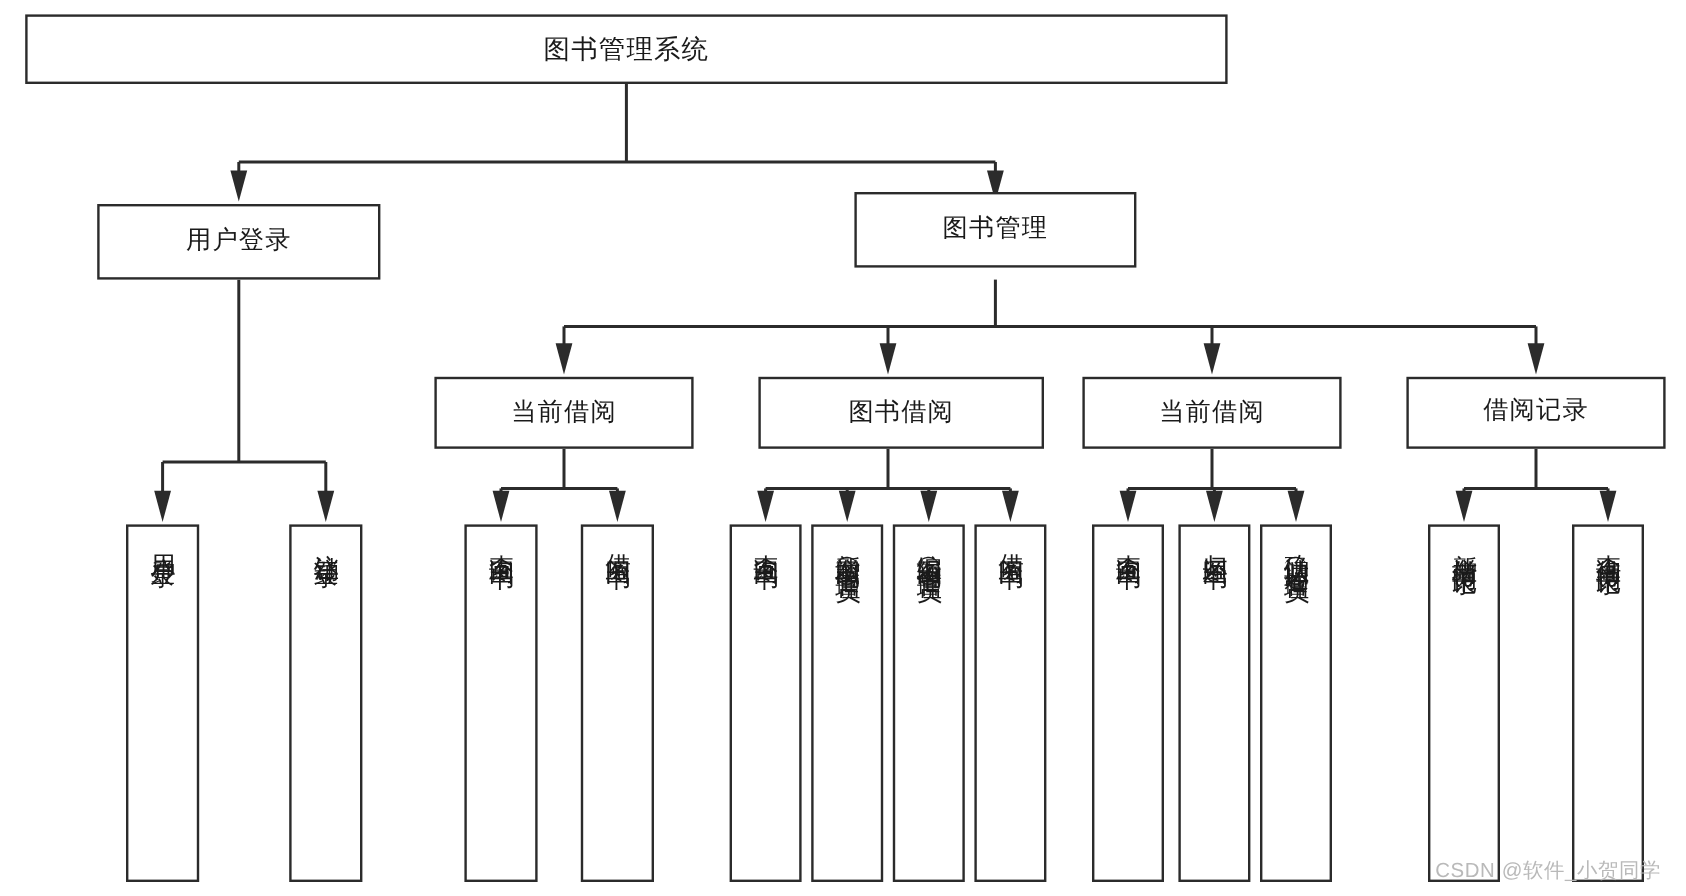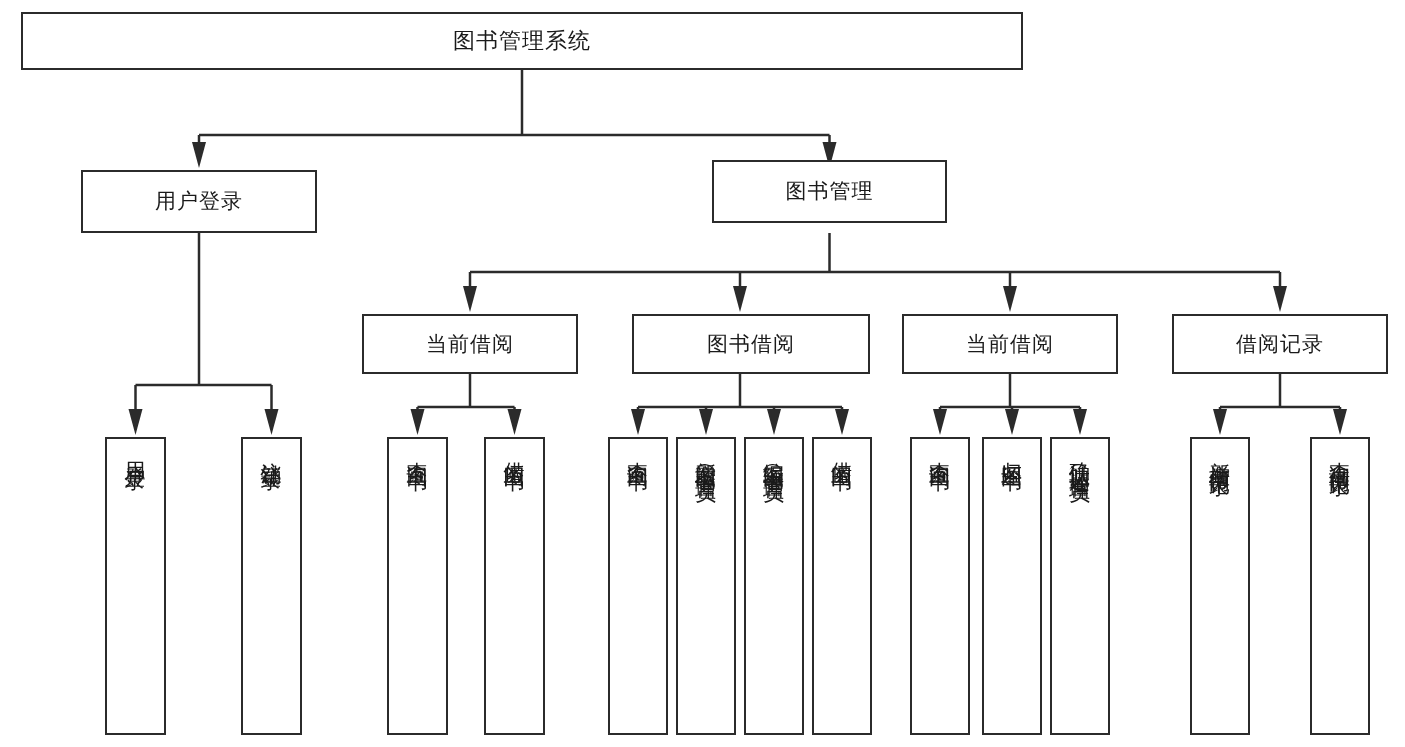--- a/index.html
+++ b/index.html
@@ -98,21 +98,21 @@
       </div>
       <div class="node horiz" style="left: 362px; top: 314px; width: 216px; height: 60px; border-color: rgb(43, 43, 43); background: rgb(255, 255, 255);">
         <span class="label" style="color: rgb(26, 26, 26);">当前借阅</span>
       </div>
       <div class="node horiz" style="left: 632px; top: 314px; width: 238px; height: 60px; border-color: rgb(43, 43, 43); background: rgb(255, 255, 255);">
         <span class="label" style="color: rgb(26, 26, 26);">图书借阅</span>
       </div>
       <div class="node horiz" style="left: 902px; top: 314px; width: 216px; height: 60px; border-color: rgb(43, 43, 43); background: rgb(255, 255, 255);">
         <span class="label" style="color: rgb(26, 26, 26);">当前借阅</span>
       </div>
-      <div class="node horiz" style="left: 1172px; top: 314px; width: 216px; height: 60px; border-color: rgb(43, 43, 43); background: rgb(255, 255, 255);">
+      <div class="node horiz" style="left: 1172px; top: 314px; width: 216px; height: 60px; border-color: rgb(43, 43, 43); background: rgb(255, 255, 255); font-family: Liberation Mono, monospace;">
         <span class="label" style="color: rgb(26, 26, 26);">借阅记录</span>
       </div>
       <div class="node vert" style="left: 105px; top: 437px; width: 61px; height: 298px; border-color: rgb(43, 43, 43); background: rgb(255, 255, 255);">
         <span class="label" style="color: rgb(26, 26, 26);">用户登录</span>
       </div>
       <div class="node vert" style="left: 241px; top: 437px; width: 61px; height: 298px; border-color: rgb(43, 43, 43); background: rgb(255, 255, 255);">
         <span class="label" style="color: rgb(26, 26, 26);">注销登录</span>
       </div>
       <div class="node vert" style="left: 387px; top: 437px; width: 61px; height: 298px; border-color: rgb(43, 43, 43); background: rgb(255, 255, 255);">
         <span class="label" style="color: rgb(26, 26, 26);">查询图书</span>
@@ -141,13 +141,14 @@
       <div class="node vert" style="left: 1050px; top: 437px; width: 60px; height: 298px; border-color: rgb(43, 43, 43); background: rgb(255, 255, 255);">
         <span class="label" style="color: rgb(26, 26, 26);">确认归还（管理员）</span>
       </div>
       <div class="node vert" style="left: 1190px; top: 437px; width: 60px; height: 298px; border-color: rgb(43, 43, 43); background: rgb(255, 255, 255);">
         <span class="label" style="color: rgb(26, 26, 26);">新增借阅记录</span>
       </div>
       <div class="node vert" style="left: 1310px; top: 437px; width: 60px; height: 298px; border-color: rgb(43, 43, 43); background: rgb(255, 255, 255);">
         <span class="label" style="color: rgb(26, 26, 26);">查询借阅记录</span>
       </div>
     </div>
+  <div id="watermark" style="left: 1196px; top: 714px; color: rgb(185, 185, 185);">CSDN @软件_小贺同学</div>
 </div>
 
 </body></html>

